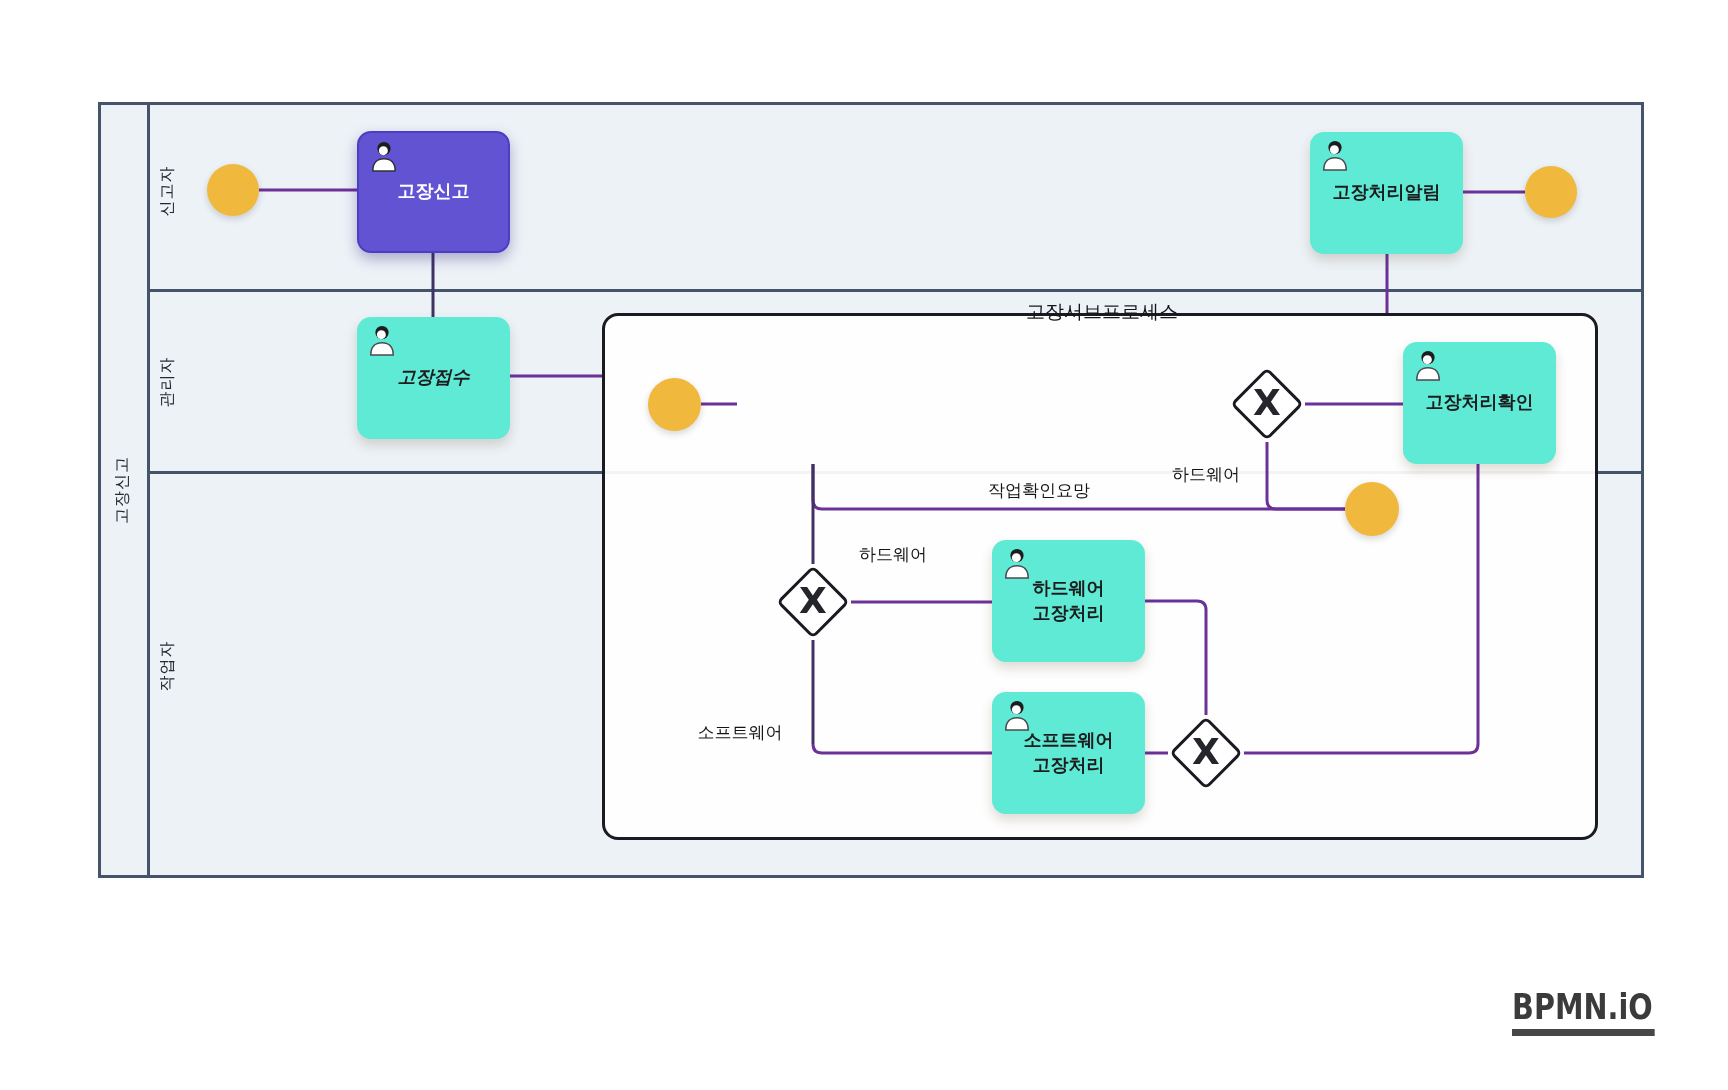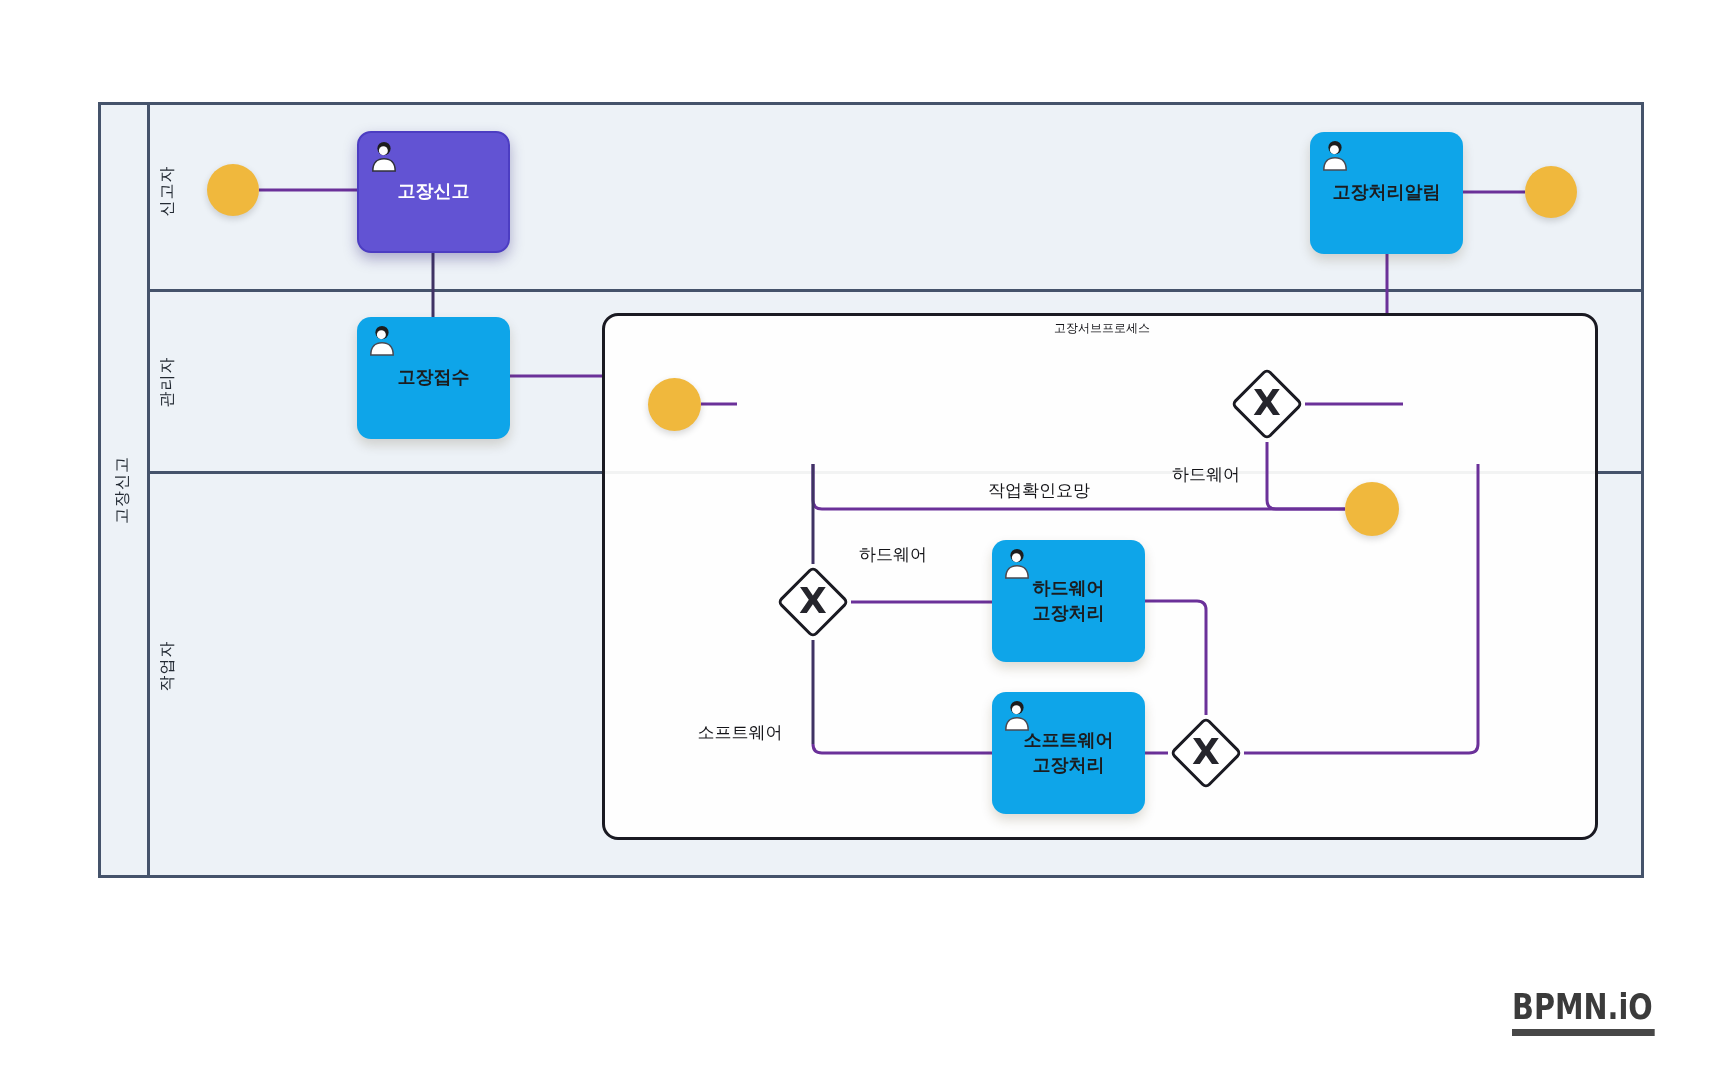--- a/index.html
+++ b/index.html
@@ -22,33 +22,33 @@
     position:absolute;transform:translate(-50%,-50%) rotate(-90deg);
     white-space:nowrap;font-size:16px;font-weight:500;color:#232a33;letter-spacing:1px;
   }
   
   .subprocess{
     position:absolute;left:602px;top:313px;width:996px;height:527px;
     background:rgba(255,255,254,0.93);border:3.5px solid #1a1a22;border-radius:16px;
     box-sizing:border-box;
   }
   .sp-title{
-    position:absolute;left:1102px;top:328px;transform:translate(-50%,-50%);
-    font-size:12px;font-weight:500;color:#141418;white-space:nowrap;
+    position:absolute;left:1102px;top:312px;transform:translate(-50%,-50%);
+    font-size:19px;font-weight:500;color:#141418;white-space:nowrap;
   }
   
   svg.flows{position:absolute;left:0;top:0;}
   svg.flows path{fill:none;stroke-width:3;}
   .flabel{
     position:absolute;transform:translate(-50%,-50%);
     font-size:17px;font-weight:500;color:#141418;white-space:nowrap;
   }
   
   .task{
-    position:absolute;width:153px;height:122px;background:#0ea5e9;border-radius:14px;
+    position:absolute;width:153px;height:122px;background:#5eead4;border-radius:14px;
     box-shadow:0 6px 12px rgba(70,55,15,.18);display:flex;align-items:center;justify-content:center;
     box-sizing:border-box;
   }
   .task-label{
     font-size:18px;font-weight:600;color:#1c1c1e;text-align:center;
     white-space:pre-line;line-height:1.4;
   }
   .task.accent{
     background:#6253d3;border:2px solid #4c3dc2;
     box-shadow:0 6px 14px rgba(45,35,120,.35);
@@ -152,21 +152,21 @@
     <span class="task-icon">
       <svg viewBox="0 0 28 30">
           <circle cx="14" cy="8" r="6.2" fill="#1d1d1d"></circle>
           <circle cx="13.4" cy="10" r="4.2" fill="#fdfdfd"></circle>
           <path d="M3.5 29 C3.5 20.5 8.5 17.5 14 17.5 C19.5 17.5 24.5 20.5 24.5 29 Z" fill="#ffffff" stroke="#30303a" stroke-width="1.4"></path>
         </svg>
     </span>
     <div class="task-label">고장신고</div>
   </div>
 
-  <div class="task" style="left:357px;top:317px;">
+  <div class="task" style="left:357px;top:317px;font-style:italic;">
     <span class="task-icon">
       <svg viewBox="0 0 28 30">
           <circle cx="14" cy="8" r="6.2" fill="#1d1d1d"></circle>
           <circle cx="13.4" cy="10" r="4.2" fill="#fdfdfd"></circle>
           <path d="M3.5 29 C3.5 20.5 8.5 17.5 14 17.5 C19.5 17.5 24.5 20.5 24.5 29 Z" fill="#ffffff" stroke="#4a4a52" stroke-width="1.4"></path>
         </svg>
     </span>
     <div class="task-label">고장접수</div>
   </div>
 
@@ -188,20 +188,30 @@
       <svg viewBox="0 0 28 30">
           <circle cx="14" cy="8" r="6.2" fill="#1d1d1d"></circle>
           <circle cx="13.4" cy="10" r="4.2" fill="#fdfdfd"></circle>
           <path d="M3.5 29 C3.5 20.5 8.5 17.5 14 17.5 C19.5 17.5 24.5 20.5 24.5 29 Z" fill="#ffffff" stroke="#4a4a52" stroke-width="1.4"></path>
         </svg>
     </span>
     <div class="task-label">소프트웨어
 고장처리</div>
   </div>
 
+  <div class="task" style="left:1403px;top:342px;">
+    <span class="task-icon">
+      <svg viewBox="0 0 28 30">
+          <circle cx="14" cy="8" r="6.2" fill="#1d1d1d"></circle>
+          <circle cx="13.4" cy="10" r="4.2" fill="#fdfdfd"></circle>
+          <path d="M3.5 29 C3.5 20.5 8.5 17.5 14 17.5 C19.5 17.5 24.5 20.5 24.5 29 Z" fill="#ffffff" stroke="#4a4a52" stroke-width="1.4"></path>
+        </svg>
+    </span>
+    <div class="task-label">고장처리확인</div>
+  </div>
 
   <div class="task" style="left:1310px;top:132px;">
     <span class="task-icon">
       <svg viewBox="0 0 28 30">
           <circle cx="14" cy="8" r="6.2" fill="#1d1d1d"></circle>
           <circle cx="13.4" cy="10" r="4.2" fill="#fdfdfd"></circle>
           <path d="M3.5 29 C3.5 20.5 8.5 17.5 14 17.5 C19.5 17.5 24.5 20.5 24.5 29 Z" fill="#ffffff" stroke="#4a4a52" stroke-width="1.4"></path>
         </svg>
     </span>
     <div class="task-label">고장처리알림</div>

